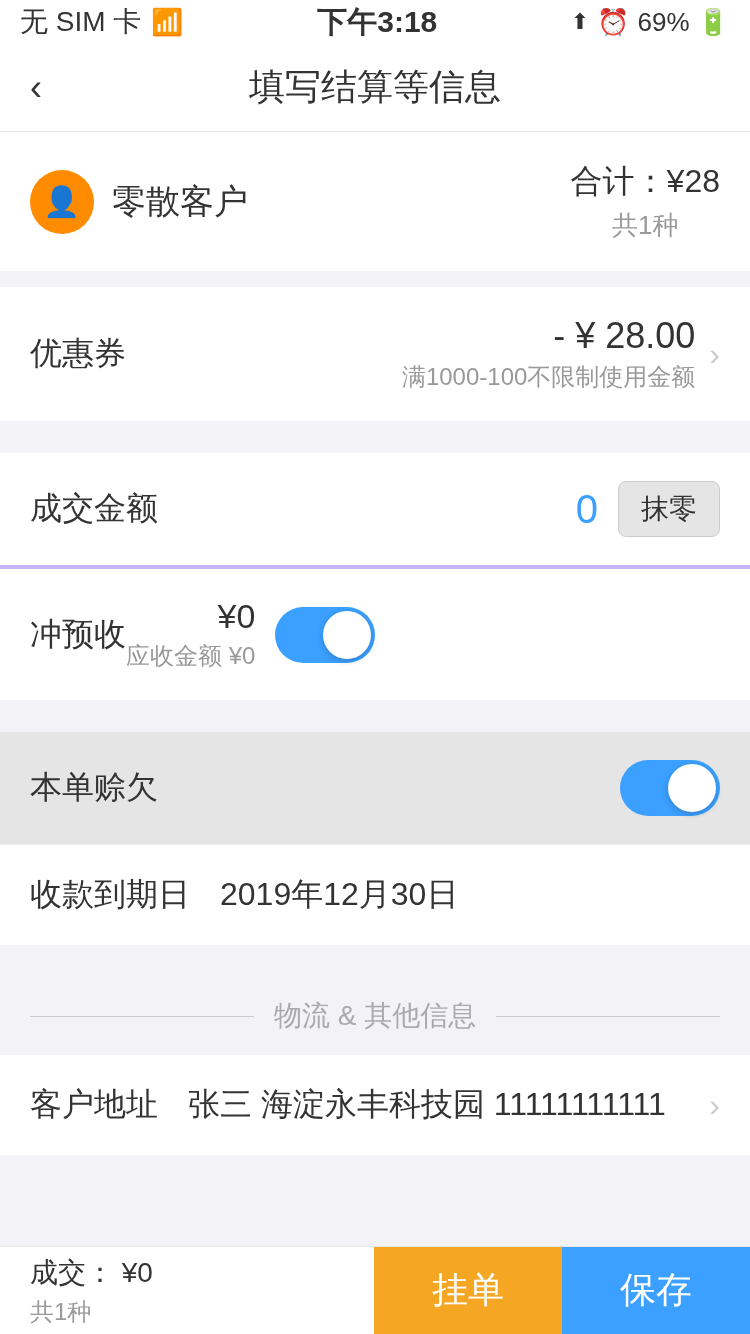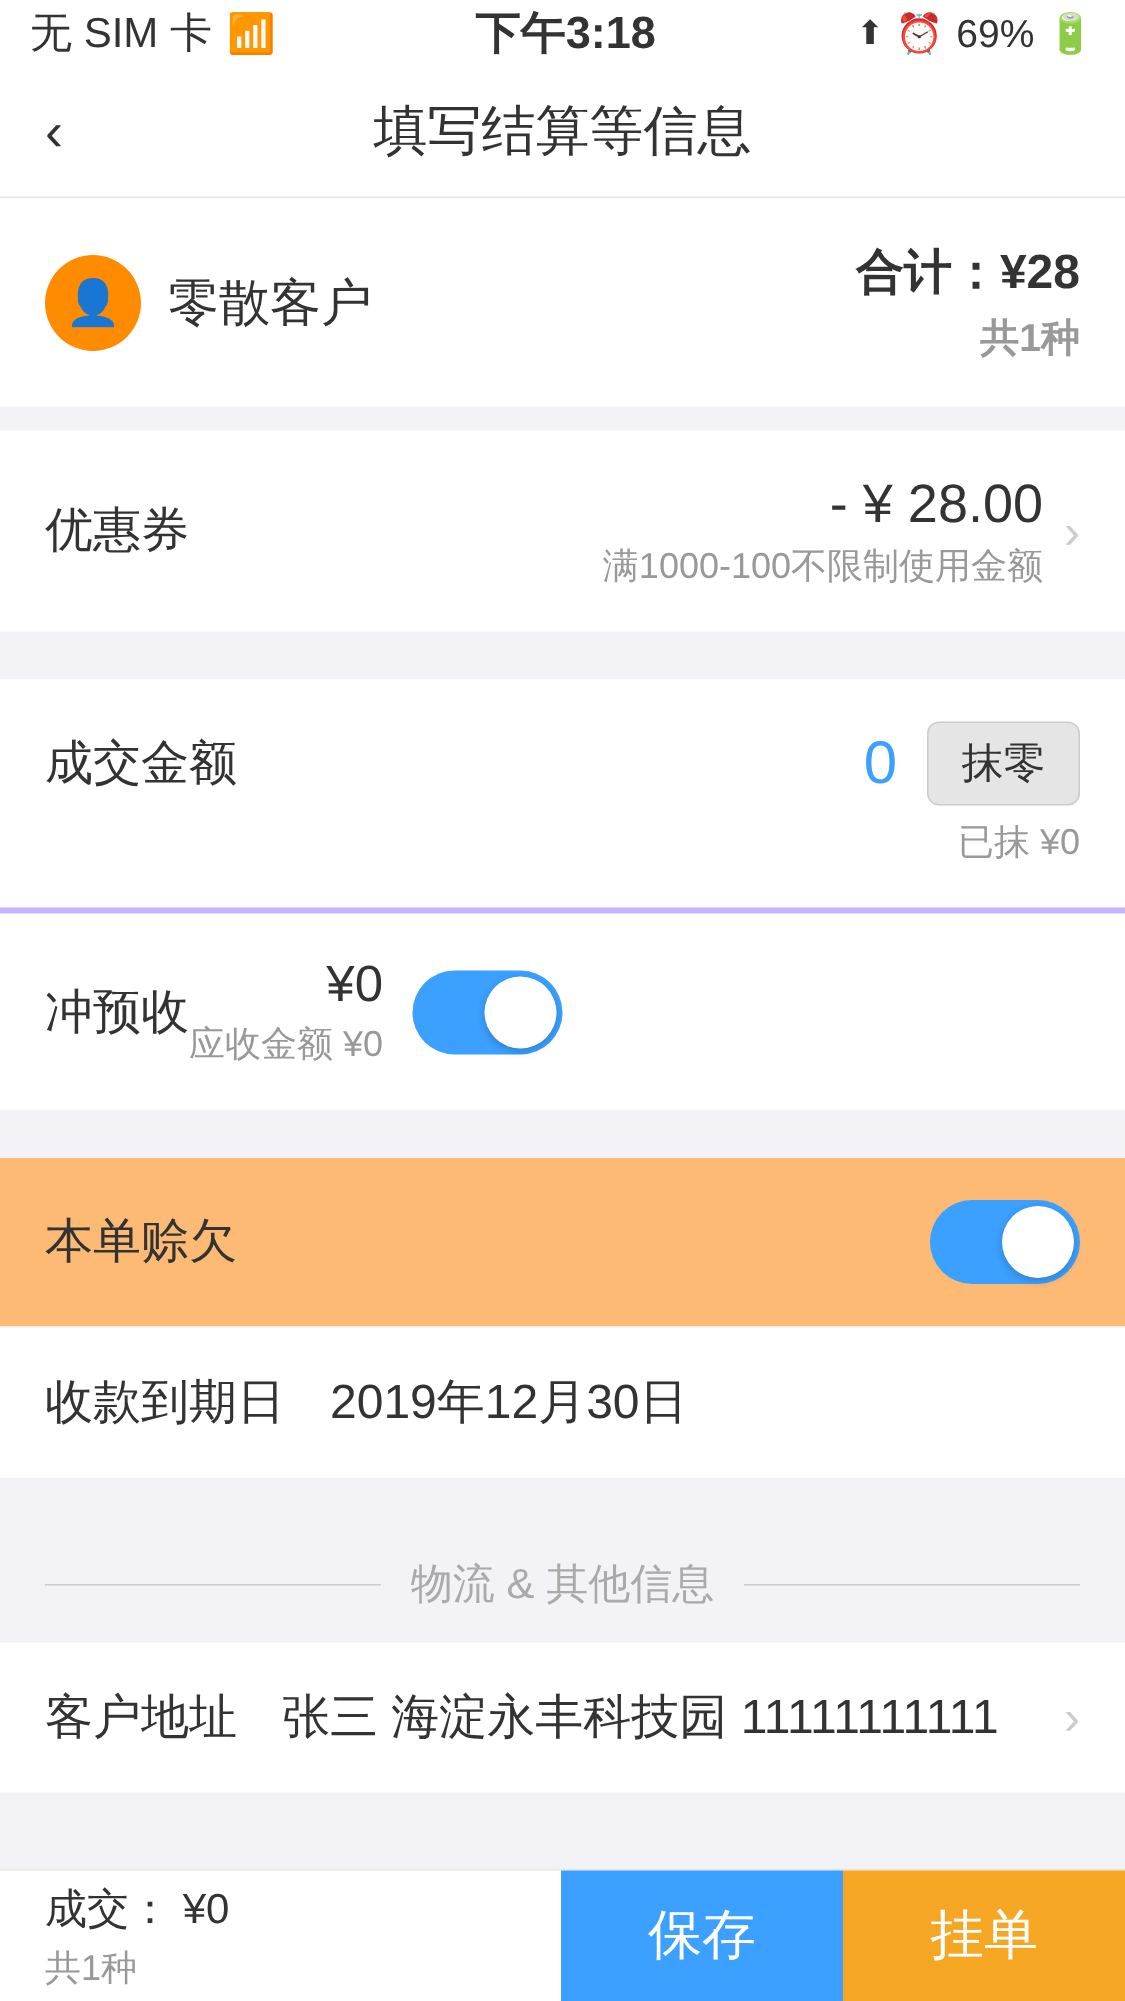--- a/index.html
+++ b/index.html
@@ -81,22 +81,21 @@
       align-items: center;
       justify-content: center;
       color: white;
       font-size: 30px;
     }
     .customer-name {
       font-size: 34px;
       color: #333;
     }
     .customer-right {
-      text-align: right;
-      font-weight: bold;
+      text-align: center;
     }
 
     
     .row-item {
       display: flex;
       align-items: center;
       justify-content: space-between;
       padding: 28px 30px;
       background: #fff;
       border-top: 1px solid #f0f0f0;
@@ -216,21 +215,21 @@
       right: 4px;
       box-shadow: 0 2px 6px rgba(0,0,0,0.2);
     }
 
     
     .debt-row {
       display: flex;
       align-items: center;
       justify-content: space-between;
       padding: 28px 30px;
-      background: #fdba74;
+      background: #e5e5e5;
       border-top: 1px solid #f0f0f0;
     }
 
     
     .duedate-row {
       display: flex;
       align-items: center;
       gap: 30px;
       padding: 28px 30px;
       background: #fff;
@@ -390,21 +389,20 @@
 
 <div class="card">
   <div class="transaction-row" style="border-top:none;">
     <div class="transaction-top">
       <span class="row-label">成交金额</span>
       <div class="transaction-value">
         <span class="amount-blue">0</span>
         <button class="round-btn">抹零</button>
       </div>
     </div>
-    <div class="transaction-sub">已抹  ¥0</div>
   </div>
 
   <div class="prepay-row">
     <span class="row-label">冲预收</span>
     <div class="prepay-right">
       <div class="prepay-amounts">
         <div class="prepay-main">¥0</div>
         <div class="prepay-sub">应收金额 ¥0</div>
       </div>
       <div class="toggle">
@@ -446,15 +444,15 @@
   </div>
 </div>
 
 <div class="bottom-spacer"></div>
 
 <div class="bottom-bar">
   <div class="bottom-summary">
     <div class="bottom-trade">成交：  ¥0</div>
     <div class="bottom-count">共1种</div>
   </div>
+  <div class="bottom-btn btn-hold">挂单</div>
   <div class="bottom-btn btn-save">保存</div>
-  <div class="bottom-btn btn-hold">挂单</div>
 </div>
 
 </body></html>

